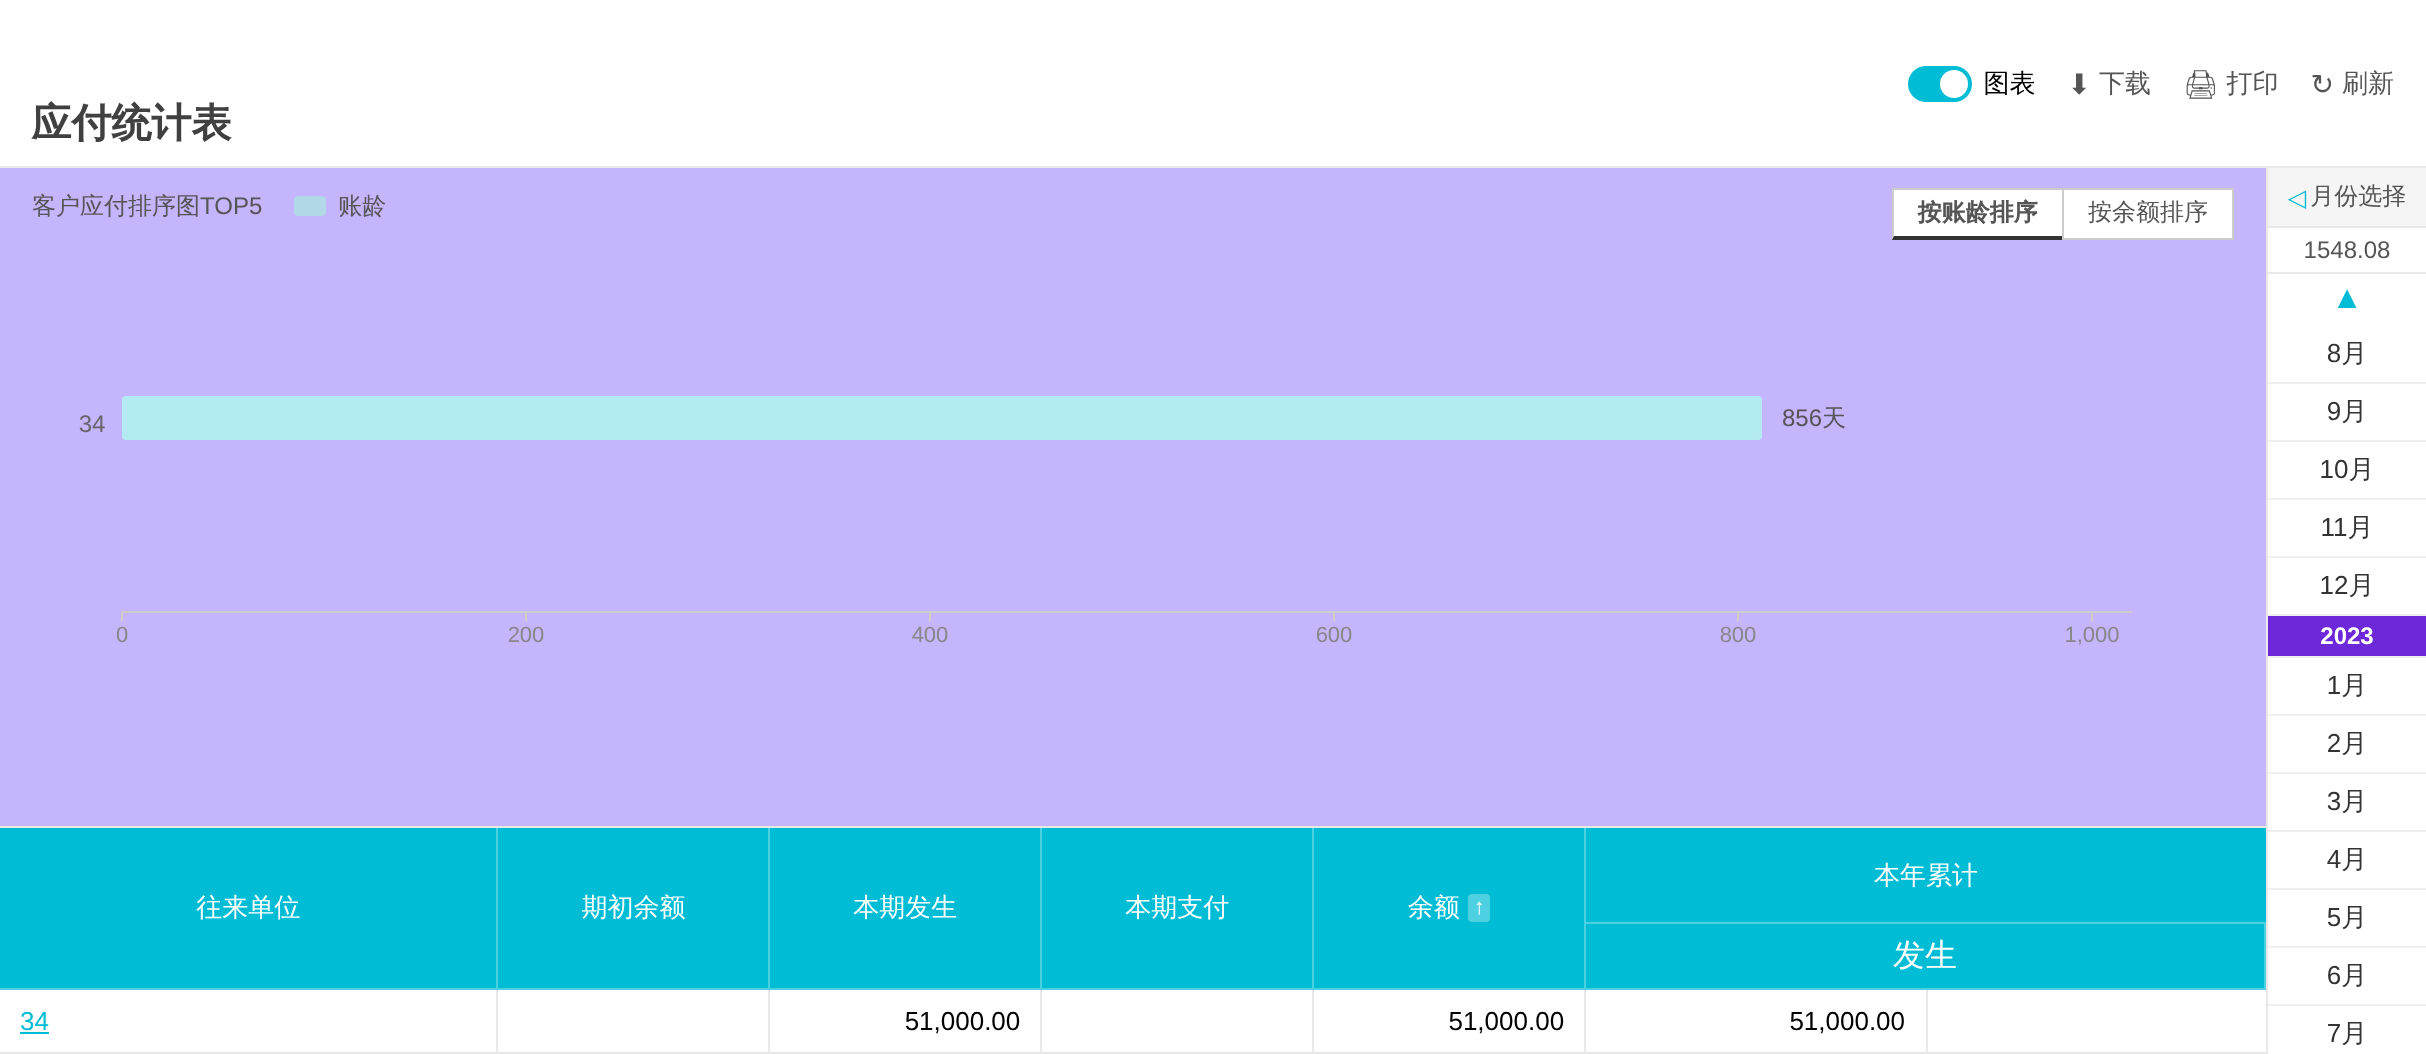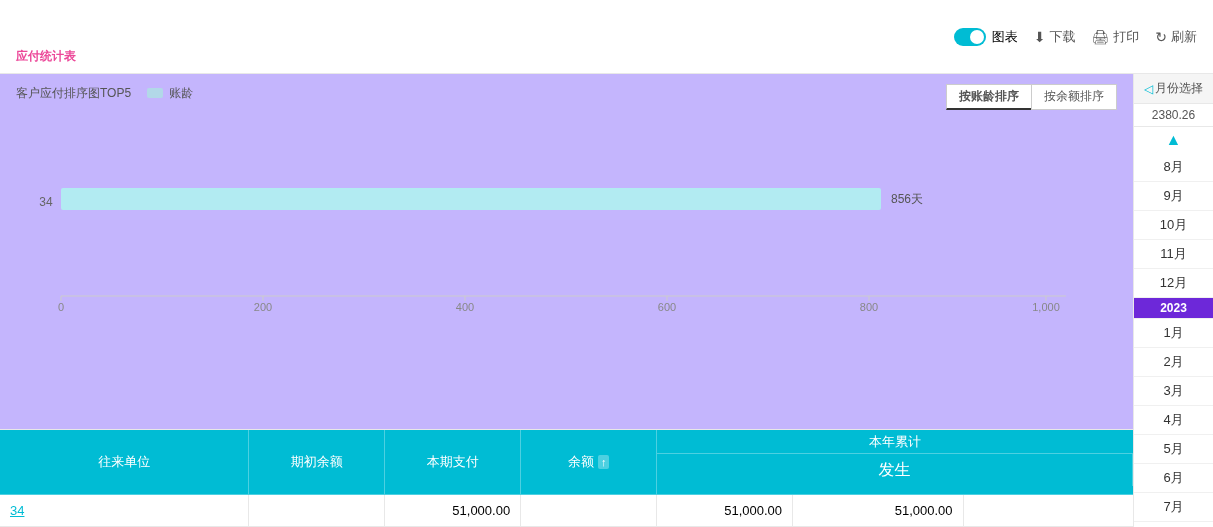--- a/index.html
+++ b/index.html
@@ -2,21 +2,21 @@
 <html><head>
   <meta charset="utf-8">
   <style>
     * { box-sizing: border-box; margin: 0; padding: 0; font-family: 'Microsoft YaHei', Arial, sans-serif; }
     body { background: #f0f2f5; font-size: 13px; }
 
     .app-container { width: 1213px; height: 527px; display: flex; flex-direction: column; background: #f0f2f5; overflow: hidden; }
 
     
     .header { background: #fff; padding: 8px 16px; display: flex; align-items: center; justify-content: space-between; border-bottom: 1px solid #e8e8e8; min-height: 42px; }
-    .header-title { font-size: 12px; font-weight: bold; color: #ec4899; margin-top: 40px; }
+    .header-title { font-size: 20px; font-weight: bold; color: #404040; margin-top: 40px; }
     .header-actions { display: flex; align-items: center; gap: 16px; }
     .toggle-btn { display: flex; align-items: center; gap: 6px; cursor: pointer; }
     .toggle-switch { width: 32px; height: 18px; background: #00bcd4; border-radius: 9px; position: relative; cursor: pointer; }
     .toggle-switch::after { content: ''; width: 14px; height: 14px; background: white; border-radius: 50%; position: absolute; top: 2px; right: 2px; }
     .action-btn { display: flex; align-items: center; gap: 4px; color: #555; cursor: pointer; font-size: 13px; }
     .action-icon { font-size: 14px; }
 
     
     .main-content { flex: 1; display: flex; overflow: hidden; }
 
@@ -133,32 +133,35 @@
         <div style="display:flex; background:#00bcd4; color:white; border-bottom: 1px solid rgba(255,255,255,0.3);">
 
           <div style="width:22%; display:flex; align-items:center; justify-content:center; padding:8px 10px; border-right:1px solid rgba(255,255,255,0.3); font-size:13px; min-height:64px;">
             <span>往来单位</span>
           </div>
 
           <div style="width:12%; display:flex; align-items:center; justify-content:center; padding:8px 10px; border-right:1px solid rgba(255,255,255,0.3); font-size:13px; min-height:64px;">
             <span>期初余额</span>
           </div>
 
+          <div style="width:12%; display:flex; align-items:center; justify-content:center; padding:8px 10px; border-right:1px solid rgba(255,255,255,0.3); font-size:13px; min-height:64px;">
+            <span>本期发生</span>
+          </div>
 
           <div style="width:12%; display:flex; align-items:center; justify-content:center; padding:8px 10px; border-right:1px solid rgba(255,255,255,0.3); font-size:13px; min-height:64px;">
             <span>本期支付</span>
           </div>
 
           <div style="width:12%; display:flex; align-items:center; justify-content:center; padding:8px 10px; border-right:1px solid rgba(255,255,255,0.3); font-size:13px; min-height:64px; gap:4px;text-align:center;">
             <span>余额</span>
             <span style="font-size:11px; background:rgba(255,255,255,0.3); padding:1px 3px; border-radius:2px;">↑</span>
           </div>
 
           <div style="flex:1; display:flex; flex-direction:column; border-right:0;">
-            <div style="display:flex; align-items:center; justify-content:center; padding:8px 10px; border-bottom:1px solid rgba(255,255,255,0.3); font-size:13px; height:24px;">
+            <div style="display:flex; align-items:center; justify-content:center; padding:8px 10px; border-bottom:1px solid rgba(255,255,255,0.3); font-size:13px; height:48px;">
               <span>本年累计</span>
             </div>
             <div style="display:flex; height:32px;">
               <div style="flex:1; display:flex; align-items:center; justify-content:center; border-right:1px solid rgba(255,255,255,0.3); font-size:16px;">
                 <span>发生</span>
               </div>
             </div>
           </div>
 
         </div>
@@ -190,21 +193,21 @@
         </div>
 
       </div>
     </div>
 
     <div class="right-panel">
       <div class="right-panel-header">
         <span class="expand-icon">◁</span>
         <span>月份选择</span>
       </div>
-      <div class="month-current">2380.26</div>
+      <div class="month-current">1548.08</div>
       <div class="month-nav">▲</div>
 
       <div class="month-item">8月</div>
       <div class="month-item">9月</div>
       <div class="month-item">10月</div>
       <div class="month-item">11月</div>
       <div class="month-item">12月</div>
       <div class="month-item year-label">2023</div>
       <div class="month-item">1月</div>
       <div class="month-item">2月</div>

